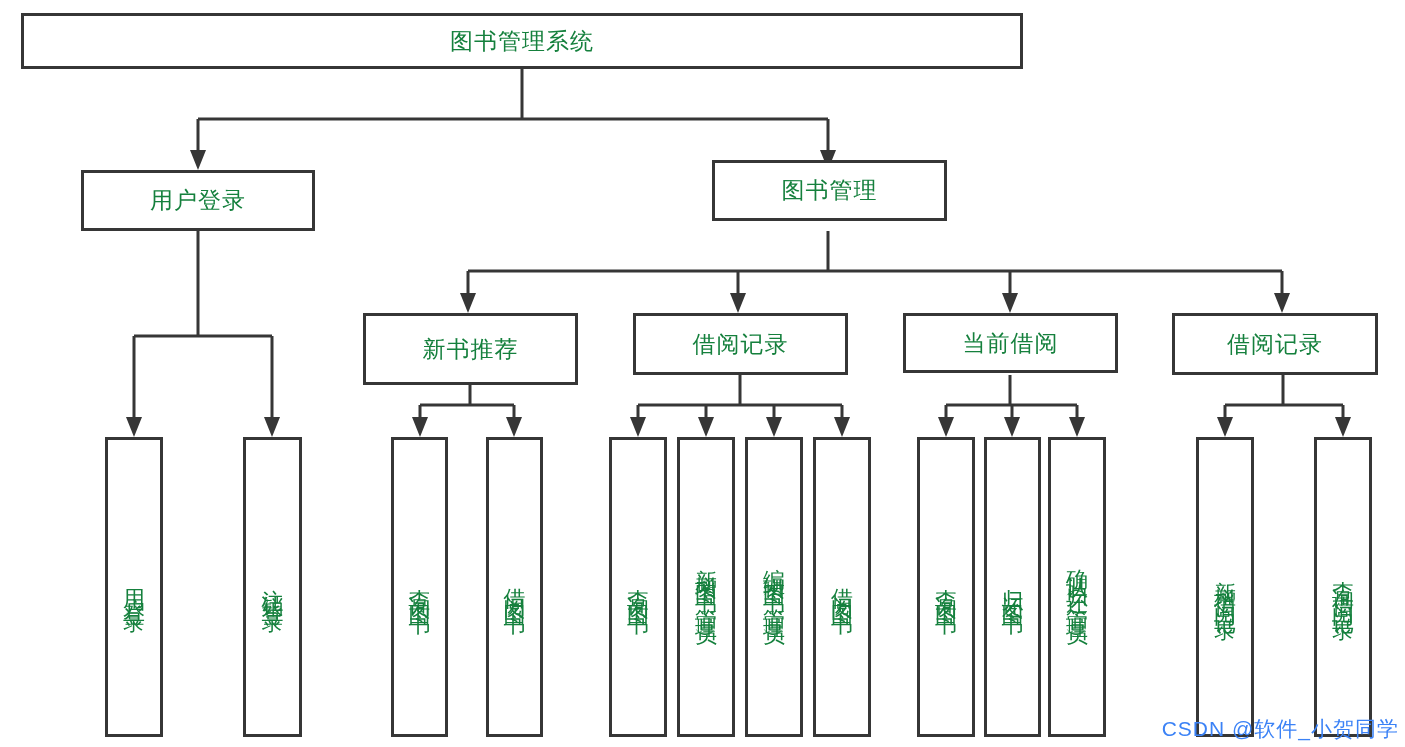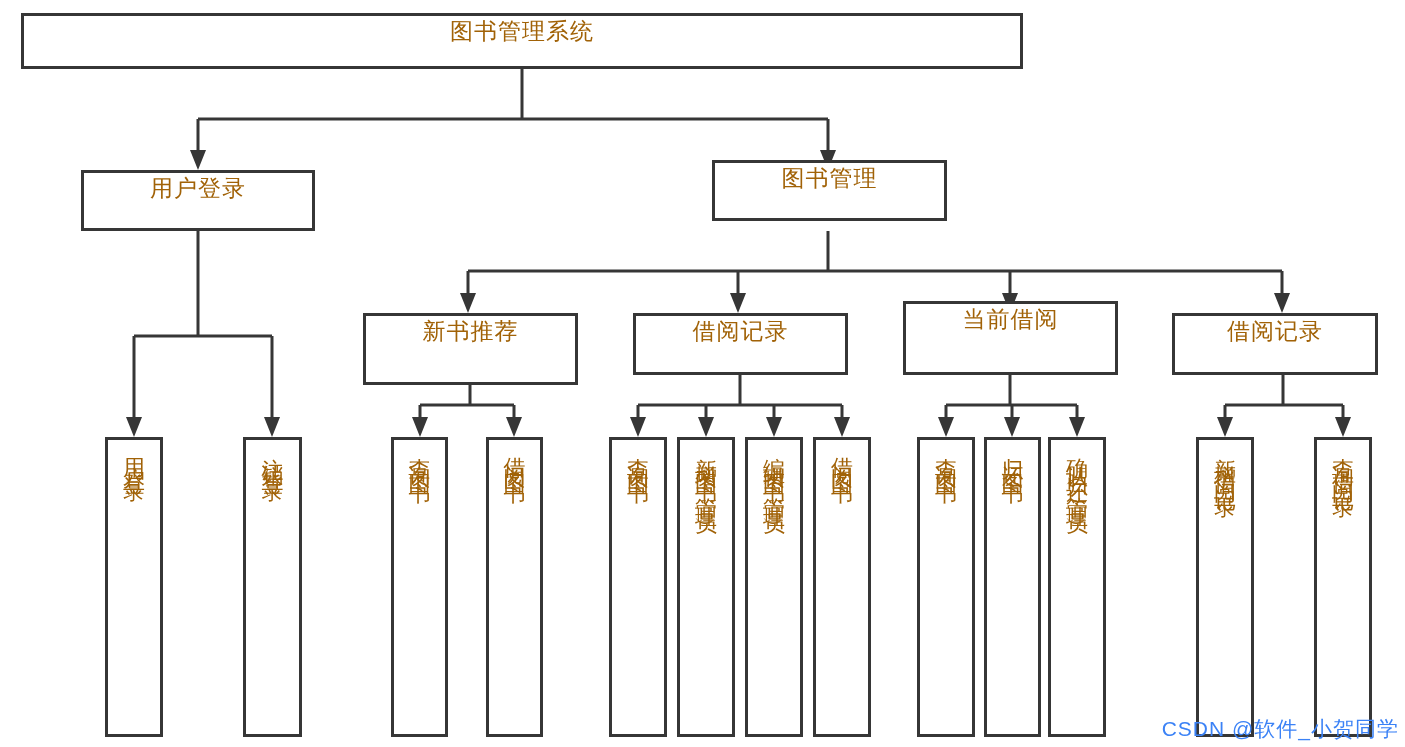--- a/index.html
+++ b/index.html
@@ -20,23 +20,23 @@
     left: 0; top: 0;
     width: 1405px; height: 747px;
     pointer-events: none;
   }
   .node {
     position: absolute;
     box-sizing: border-box;
     border: 3px solid #363636;
     background: #ffffff;
     display: flex;
-    align-items: flex-start;
+    align-items: center;
     justify-content: center;
-    color: #a16207;
+    color: #15803d;
   }
   .node.h span {
     font-size: 23px;
     white-space: nowrap;
     letter-spacing: 1px;
   }
   .node.v span {
     writing-mode: vertical-rl;
     text-orientation: mixed;
     font-size: 22px;
@@ -109,21 +109,21 @@
   <div class="node h" style="left:712px;top:160px;width:235px;height:61px">
     <span>图书管理</span>
   </div>
 
   <div class="node h" style="left:363px;top:313px;width:215px;height:72px">
     <span>新书推荐</span>
   </div>
   <div class="node h" style="left:633px;top:313px;width:215px;height:62px">
     <span>借阅记录</span>
   </div>
-  <div class="node h" style="left:903px;top:301px;width:215px;height:74px">
+  <div class="node h" style="left:903px;top:313px;width:215px;height:60px">
     <span>当前借阅</span>
   </div>
   <div class="node h" style="left:1172px;top:313px;width:206px;height:62px">
     <span>借阅记录</span>
   </div>
 
   <div class="node v" style="left:105px;top:437px;width:58px;height:300px">
     <span>用户登录</span>
   </div>
   <div class="node v" style="left:243px;top:437px;width:59px;height:300px">

